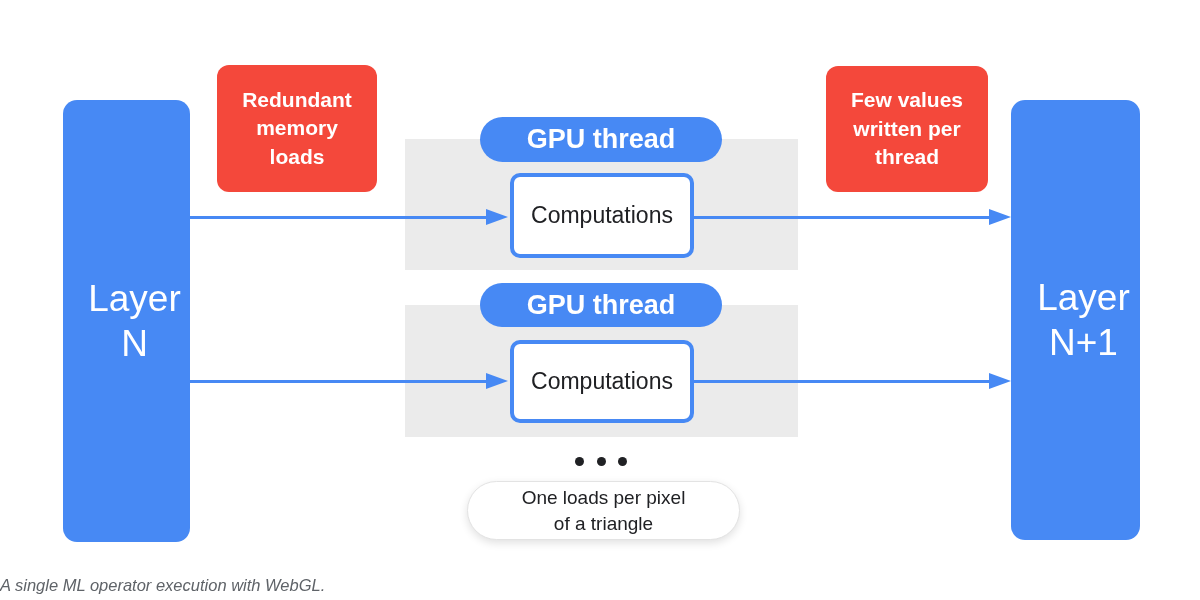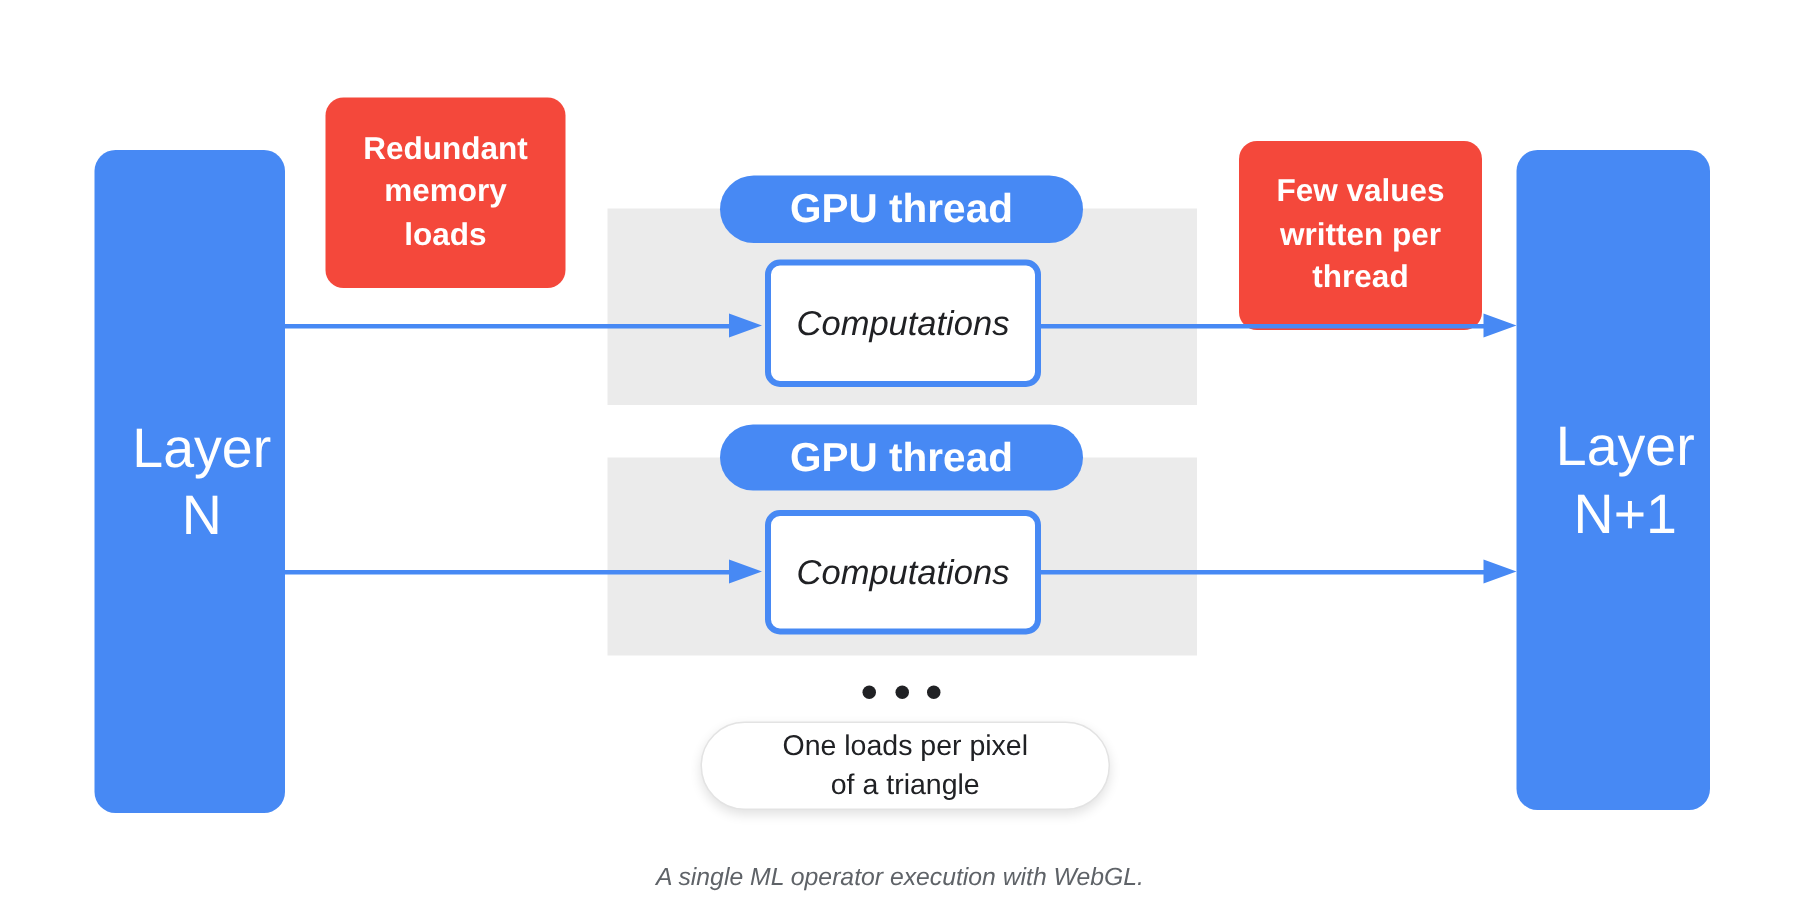--- a/index.html
+++ b/index.html
@@ -45,21 +45,21 @@
   
   .red-box {
     background: var(--red);
     border-radius: 12px;
     color: #fff;
     font-weight: bold;
     font-size: 21px;
     line-height: 28.5px;
   }
   .red-left  { left: 217px; top: 65px; width: 160px; height: 127px; }
-  .red-right { left: 826px; top: 66px; width: 162px; height: 126px; margin-top: 28px; }
+  .red-right { left: 826px; top: 66px; width: 162px; height: 126px; }
   .red-pill {
     left: 440px; top: 62px; width: 322px; height: 43px;
     background: var(--red);
     border-radius: 21.5px;
     color: #fff;
     font-weight: bold;
     font-size: 21px;
   }
 
   
@@ -82,21 +82,20 @@
 
   
   .comp-box {
     background: #fff;
     border: 4px solid var(--blue);
     border-radius: 10px;
     color: var(--text_dark);
     font-size: 23px;
     width: 184px;
     left: 510px;
-    font-style: italic;
   }
   .cb1 { top: 173px; height: 85px; }
   .cb2 { top: 340px; height: 83px; }
 
   
   .arrow-line {
     height: 3px;
     background: var(--blue);
   }
   .arrow-head {
@@ -135,21 +134,20 @@
     border-radius: 29.5px;
     box-shadow: 0 3px 8px rgba(0,0,0,0.12);
     color: var(--text_dark);
     font-size: 19px;
     line-height: 26px;
   }
 
   
   .caption {
     left: 0; top: 576px; width: 1200px;
-    text-align: center;
     font-style: italic;
     font-size: 16.5px;
     color: var(--caption_gray);
   }
 </style>
 </head>
 <body>
 
 <div class="canvas">
 

